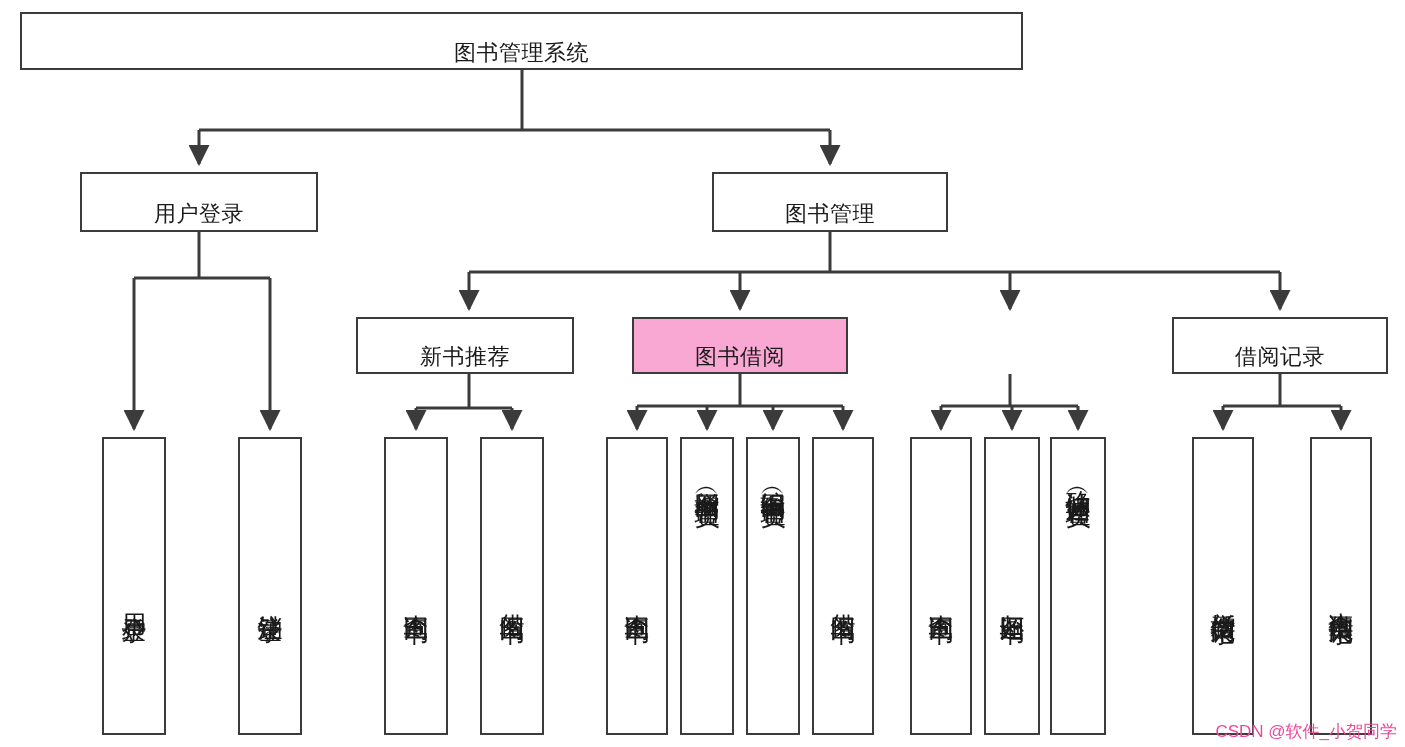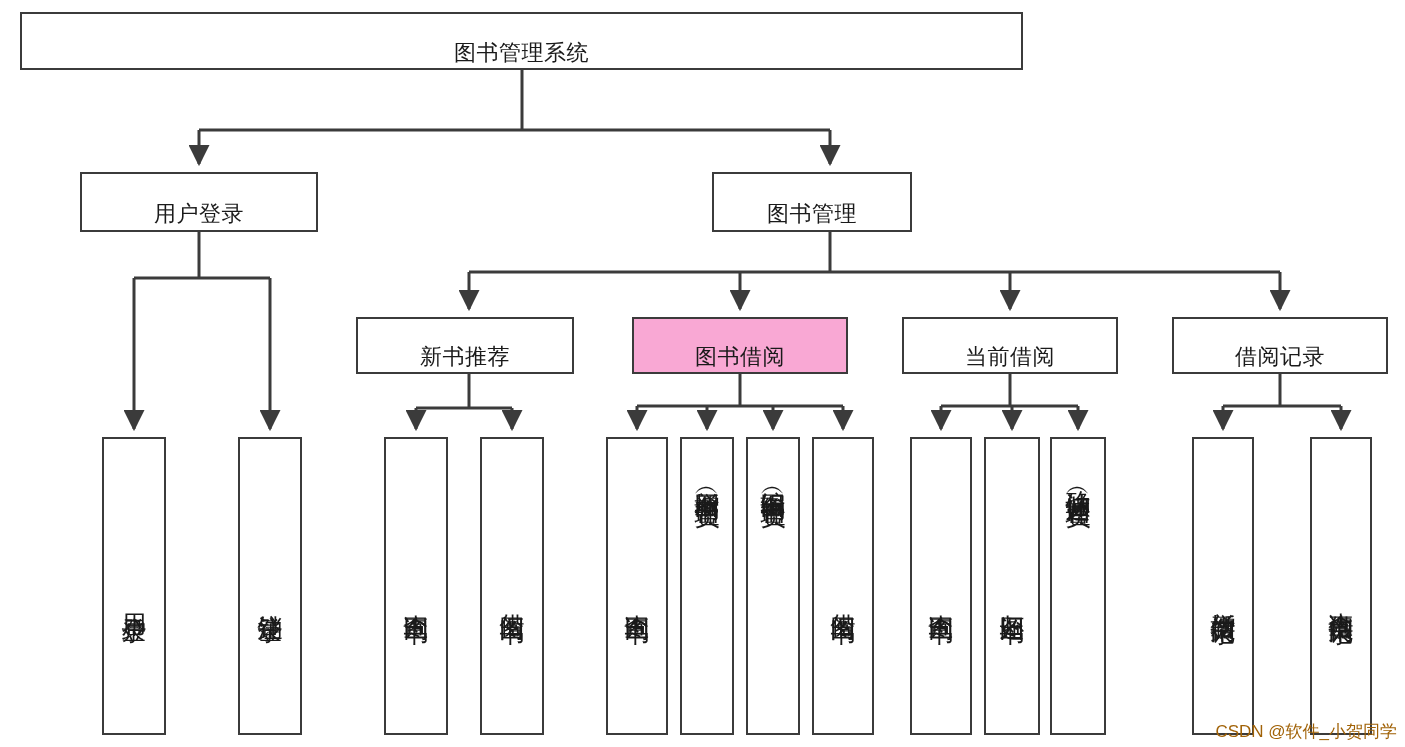--- a/index.html
+++ b/index.html
@@ -132,33 +132,30 @@
     </g>
   </svg>
 
   <div class="node horiz" style="left: 20px; top: 12px; width: 1003px; height: 58px; border-color: rgb(59, 59, 59); background: rgb(255, 255, 255); color: rgb(26, 26, 26);">
     <span class="lbl">图书管理系统</span>
   </div>
 
   <div class="node horiz" style="left: 80px; top: 172px; width: 238px; height: 60px; border-color: rgb(59, 59, 59); background: rgb(255, 255, 255); color: rgb(26, 26, 26);">
     <span class="lbl">用户登录</span>
   </div>
-  <div class="node horiz" style="left: 712px; top: 172px; width: 200px; height: 60px; border-color: rgb(59, 59, 59); background: rgb(255, 255, 255); color: rgb(26, 26, 26);">
+  <div class="node horiz" style="left: 712px; top: 172px; width: 236px; height: 60px; border-color: rgb(59, 59, 59); background: rgb(255, 255, 255); color: rgb(26, 26, 26);">
     <span class="lbl">图书管理</span>
   </div>
 
   <div class="node horiz" style="left: 356px; top: 317px; width: 218px; height: 57px; border-color: rgb(59, 59, 59); background: rgb(255, 255, 255); color: rgb(26, 26, 26);">
     <span class="lbl">新书推荐</span>
   </div>
   <div class="node horiz" style="left: 632px; top: 317px; width: 216px; height: 57px; border-color: rgb(59, 59, 59); background: #f9a8d4; color: rgb(26, 26, 26);">
     <span class="lbl">图书借阅</span>
   </div>
-  <div class="node horiz" style="left: 902px; top: 317px; width: 216px; height: 57px; border-color: rgb(59, 59, 59); background: rgb(255, 255, 255); color: rgb(26, 26, 26);">
-    <span class="lbl">当前借阅</span>
-  </div>
   <div class="node horiz" style="left: 1172px; top: 317px; width: 216px; height: 57px; border-color: rgb(59, 59, 59); background: rgb(255, 255, 255); color: rgb(26, 26, 26);">
     <span class="lbl">借阅记录</span>
   </div>
 
   <div class="node vert centered" style="left: 102px; top: 437px; width: 64px; height: 298px; border-color: rgb(59, 59, 59); background: rgb(255, 255, 255); color: rgb(26, 26, 26);">
     <span class="lbl">用户登录</span>
   </div>
   <div class="node vert centered" style="left: 238px; top: 437px; width: 64px; height: 298px; border-color: rgb(59, 59, 59); background: rgb(255, 255, 255); color: rgb(26, 26, 26);">
     <span class="lbl">注销登录</span>
   </div>
@@ -189,15 +186,15 @@
   <div class="node vert" style="left: 1050px; top: 437px; width: 56px; height: 298px; border-color: rgb(59, 59, 59); background: rgb(255, 255, 255); color: rgb(26, 26, 26);">
     <span class="lbl">确认归还（管理员）</span>
   </div>
   <div class="node vert centered" style="left: 1192px; top: 437px; width: 62px; height: 298px; border-color: rgb(59, 59, 59); background: rgb(255, 255, 255); color: rgb(26, 26, 26);">
     <span class="lbl">新增借阅记录</span>
   </div>
   <div class="node vert centered" style="left: 1310px; top: 437px; width: 62px; height: 298px; border-color: rgb(59, 59, 59); background: rgb(255, 255, 255); color: rgb(26, 26, 26);">
     <span class="lbl">查询借阅记录</span>
   </div>
 
-  <div class="watermark" style="color: #a16207;">CSDN @软件_小贺同学</div>
+  <div class="watermark" style="color: #ec4899;">CSDN @软件_小贺同学</div>
 
 </div>
 
 </body></html>

